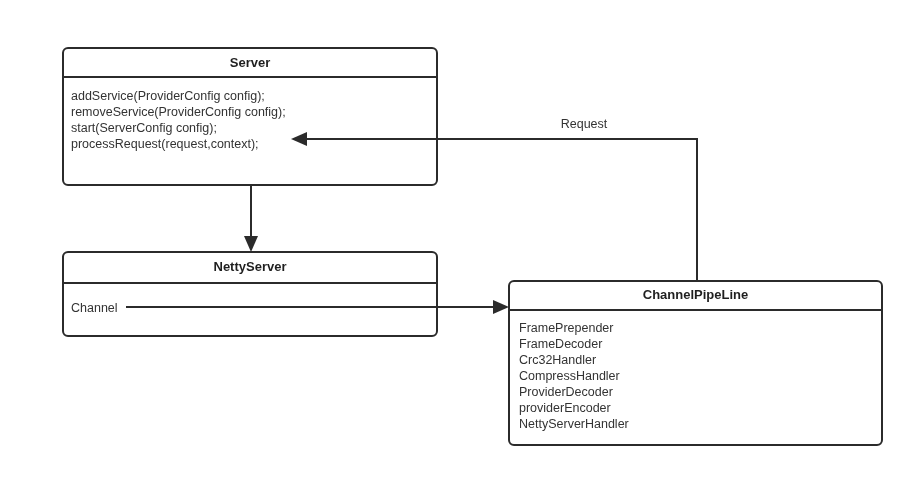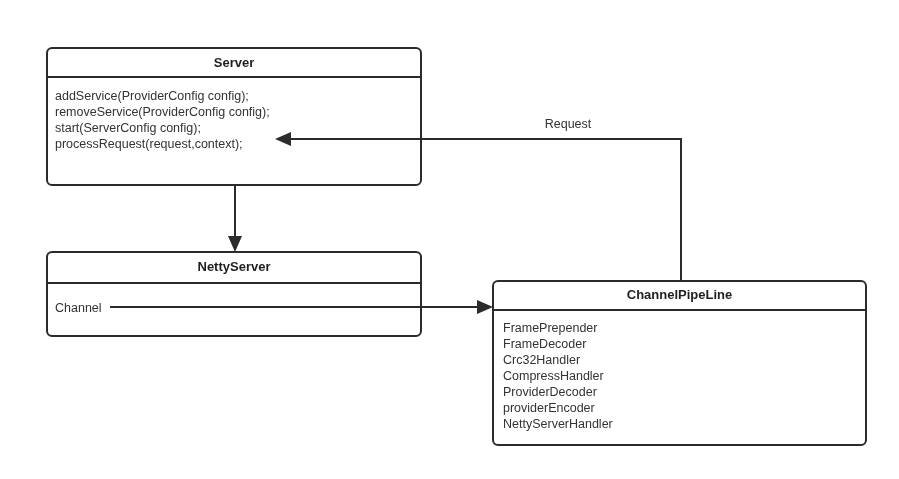--- a/index.html
+++ b/index.html
@@ -9,21 +9,21 @@
   }
   body {
     width: 899px;
     height: 479px;
     position: relative;
     overflow: hidden;
     font-family: "Liberation Sans", sans-serif;
   }
   #diagram-root {
     position: absolute;
-    top: 0; left: 0;
+    top: 0; left: 16px;
     width: 734px;
     height: 479px;
   }
   svg.diagram {
     display: block;
     width: 899px;
     height: 479px;
     background: #ffffff;
   }
   .uml-box-rect {

